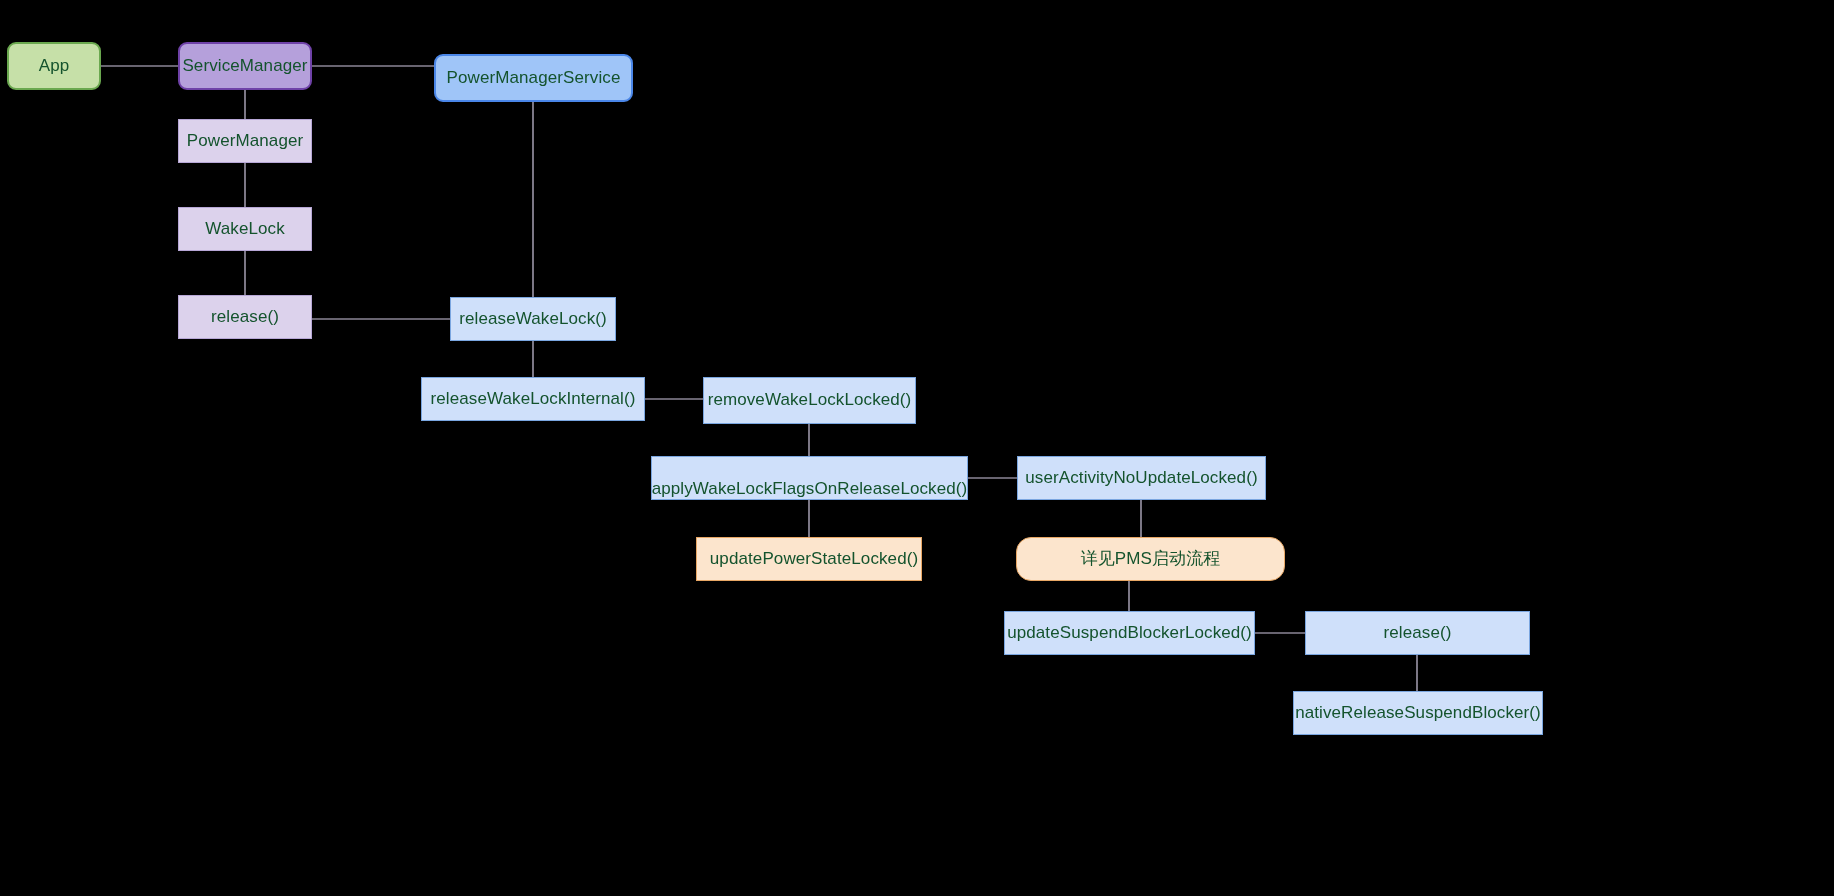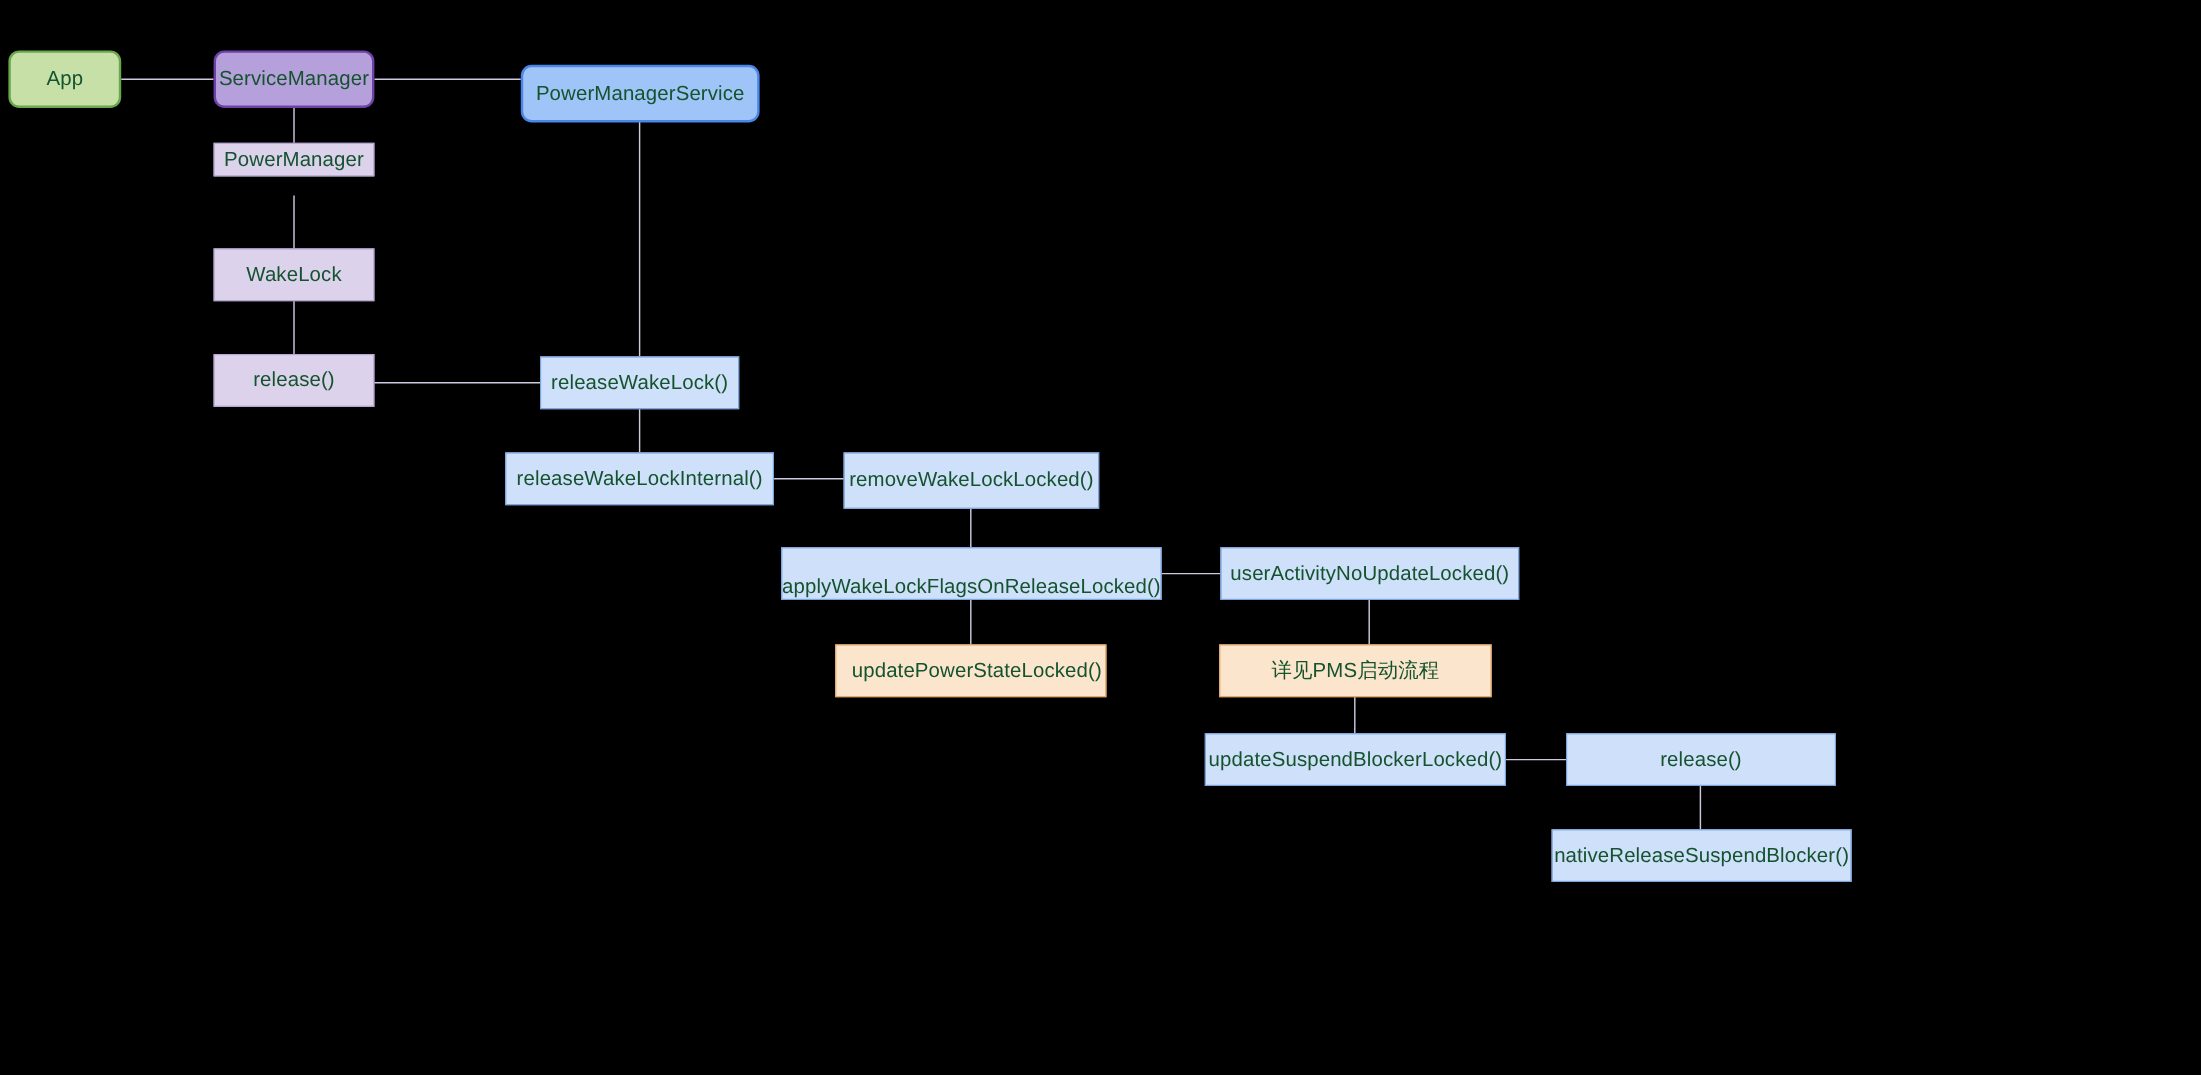--- a/index.html
+++ b/index.html
@@ -85,21 +85,21 @@
   <div id="node-layer">
       <div class="node fill-green rounded" style="left: 7px; top: 42px; width: 94px; height: 48px;">
         <span class="node-label">App</span>
       </div>
       <div class="node fill-purple rounded" style="left: 178px; top: 42px; width: 134px; height: 48px;">
         <span class="node-label">ServiceManager</span>
       </div>
       <div class="node fill-blue-strong rounded" style="left: 434px; top: 54px; width: 199px; height: 48px;">
         <span class="node-label">PowerManagerService</span>
       </div>
-      <div class="node fill-lavender" style="left: 178px; top: 119px; width: 134px; height: 28px;">
+      <div class="node fill-lavender" style="left: 178px; top: 119px; width: 134px; height: 44px;">
         <span class="node-label">PowerManager</span>
       </div>
       <div class="node fill-lavender" style="left: 178px; top: 207px; width: 134px; height: 44px;">
         <span class="node-label">WakeLock</span>
       </div>
       <div class="node fill-lavender" style="left: 178px; top: 295px; width: 134px; height: 44px;">
         <span class="node-label">release()</span>
       </div>
       <div class="node fill-blue-light" style="left: 450px; top: 297px; width: 166px; height: 44px;">
         <span class="node-label">releaseWakeLock()</span>
@@ -112,21 +112,21 @@
       </div>
       <div class="node fill-blue-light" style="left: 651px; top: 456px; width: 317px; height: 44px; align-items: flex-end;">
         <span class="node-label">applyWakeLockFlagsOnReleaseLocked()</span>
       </div>
       <div class="node fill-blue-light" style="left: 1017px; top: 456px; width: 249px; height: 44px;">
         <span class="node-label">userActivityNoUpdateLocked()</span>
       </div>
       <div class="node fill-orange" style="left: 696px; top: 537px; width: 226px; height: 44px; padding-left: 10px;">
         <span class="node-label">updatePowerStateLocked()</span>
       </div>
-      <div class="node fill-orange" style="left: 1016px; top: 537px; width: 227px; height: 44px;">
+      <div class="node fill-orange" style="left: 1016px; top: 537px; width: 269px; height: 44px; border-radius: 15px;">
         <span class="node-label">详见PMS启动流程</span>
       </div>
       <div class="node fill-blue-light" style="left: 1004px; top: 611px; width: 251px; height: 44px;">
         <span class="node-label">updateSuspendBlockerLocked()</span>
       </div>
       <div class="node fill-blue-light" style="left: 1305px; top: 611px; width: 225px; height: 44px;">
         <span class="node-label">release()</span>
       </div>
       <div class="node fill-blue-light" style="left: 1293px; top: 691px; width: 250px; height: 44px;">
         <span class="node-label">nativeReleaseSuspendBlocker()</span>

